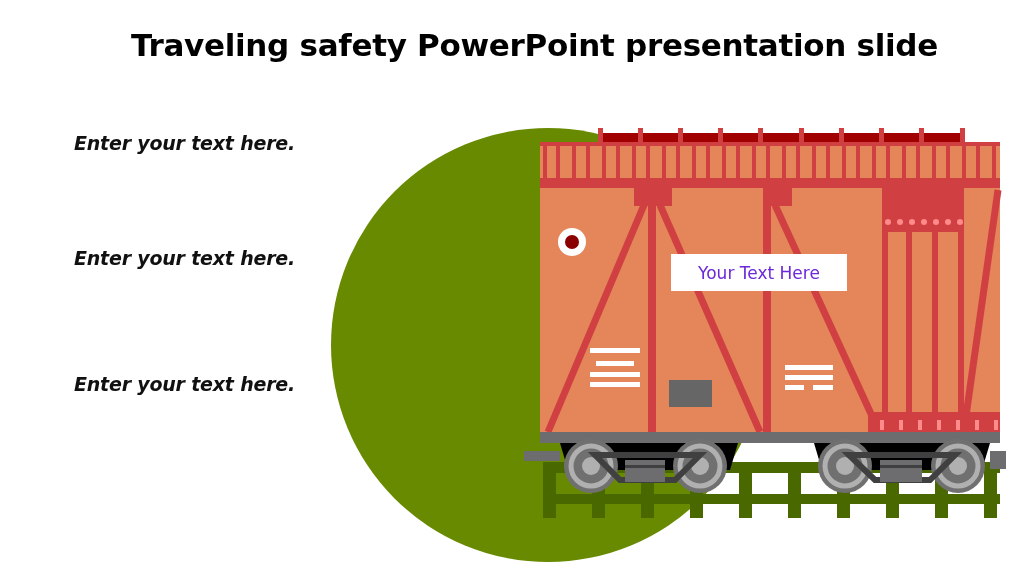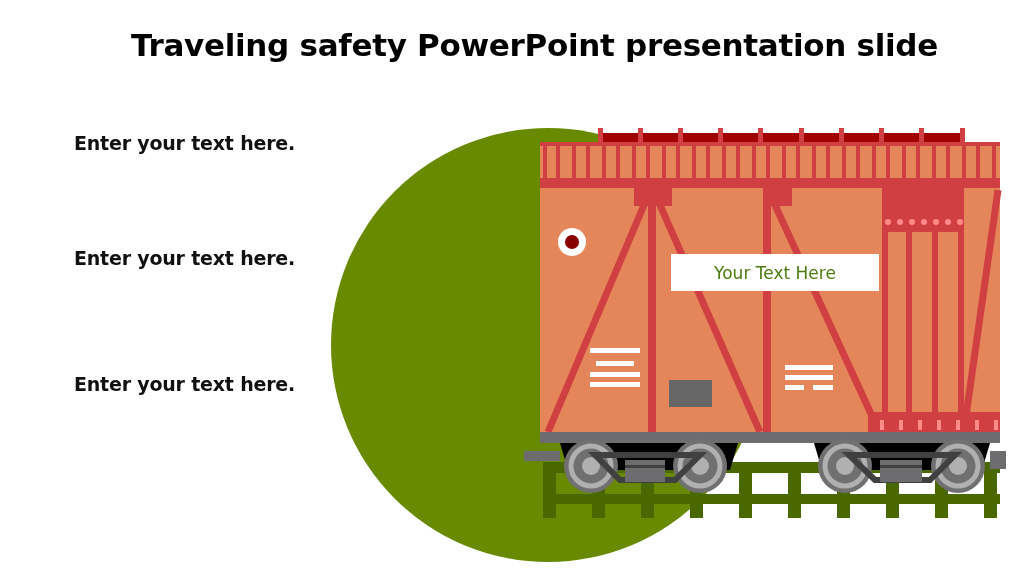--- a/index.html
+++ b/index.html
@@ -8,30 +8,30 @@
     background: #ffffff;
     font-family: "DejaVu Sans", "Liberation Sans", sans-serif;
   }
   .title {
     position: absolute; left: 0; top: 27px; width: 1069px;
     text-align: center; font-weight: bold; font-size: 31px; color: #000;
     letter-spacing: -0.3px; white-space: nowrap;
   }
   .bullet {
     position: absolute; left: 74px; font-size: 19px; font-weight: bold;
-    color: #111; white-space: nowrap; letter-spacing: -0.2px;
+    font-style: italic; color: #111; white-space: nowrap; letter-spacing: -0.2px;
   }
   .b1 { top: 132px; }
   .b2 { top: 247px; }
   .b3 { top: 373px; }
   .art { position: absolute; left: 0; top: 0; width: 1024px; height: 576px; }
   .label-box {
-    position: absolute; left: 671px; top: 254px; width: 208px; height: 37px;
+    position: absolute; left: 671px; top: 254px; width: 176px; height: 37px;
     background: #ffffff; display: flex; align-items: center; justify-content: center;
-    font-size: 17px; color: #4d7c0f; white-space: nowrap;
+    font-size: 17px; color: #6d28d9; white-space: nowrap;
   }
 </style>
 </head>
 <body>
 
 <div class="title">Traveling safety PowerPoint presentation slide</div>
 
 <div class="bullet b1">Enter your text here.</div>
 <div class="bullet b2">Enter your text here.</div>
 <div class="bullet b3">Enter your text here.</div>

